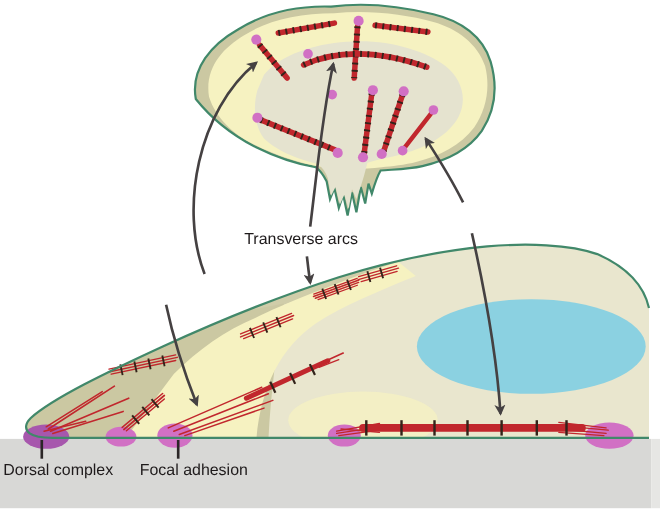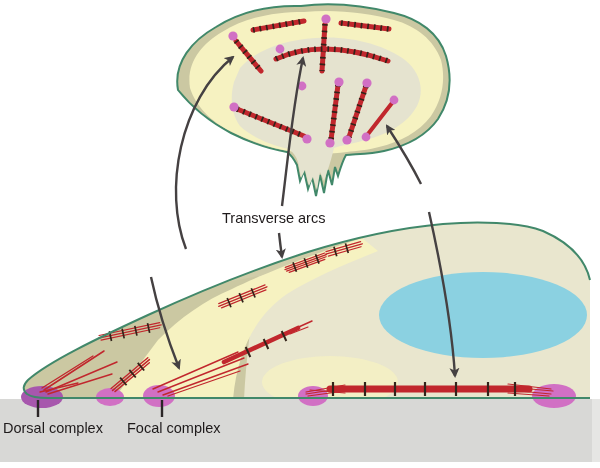--- a/index.html
+++ b/index.html
@@ -233,15 +233,15 @@
     <path class="arrow" d="M279,233 C280,242 281,250 282,257" marker-end="url(#ah)"></path>
     <path class="arrow" d="M421,184 C410,162 398,143 387,126" marker-end="url(#ah)"></path>
     <path class="arrow" d="M429,212 C442,270 452,330 455,376" marker-end="url(#ah)"></path>
     <line class="ptr" x1="38" y1="400" x2="38" y2="417"></line>
     <line class="ptr" x1="162" y1="400" x2="162" y2="417"></line>
   </g>
 </svg>
 
 <div class="lbl" style="left:222px;top:210px">Transverse arcs</div>
 <div class="lbl" style="left:3px;top:420px">Dorsal complex</div>
-<div class="lbl" style="left:127px;top:420px">Focal complex</div>
+<div class="lbl" style="left:127px;top:420px">Focal adhesion</div>
 
 </div>
 
 </body></html>

